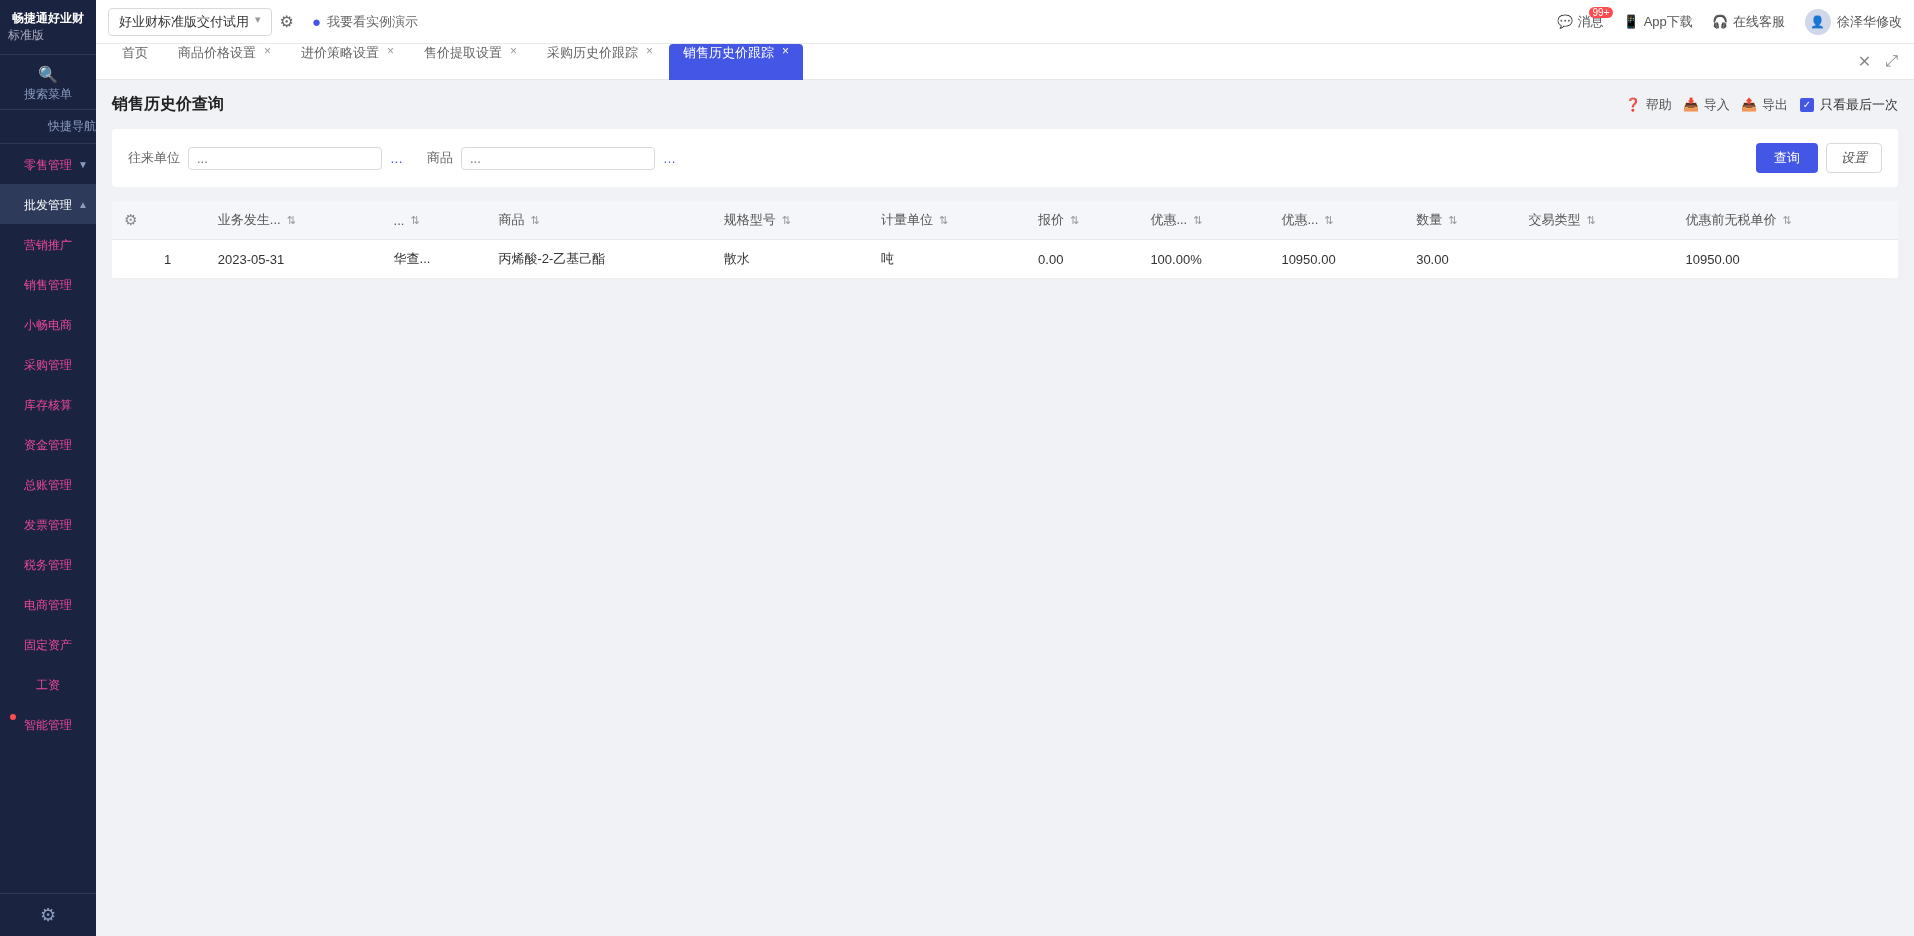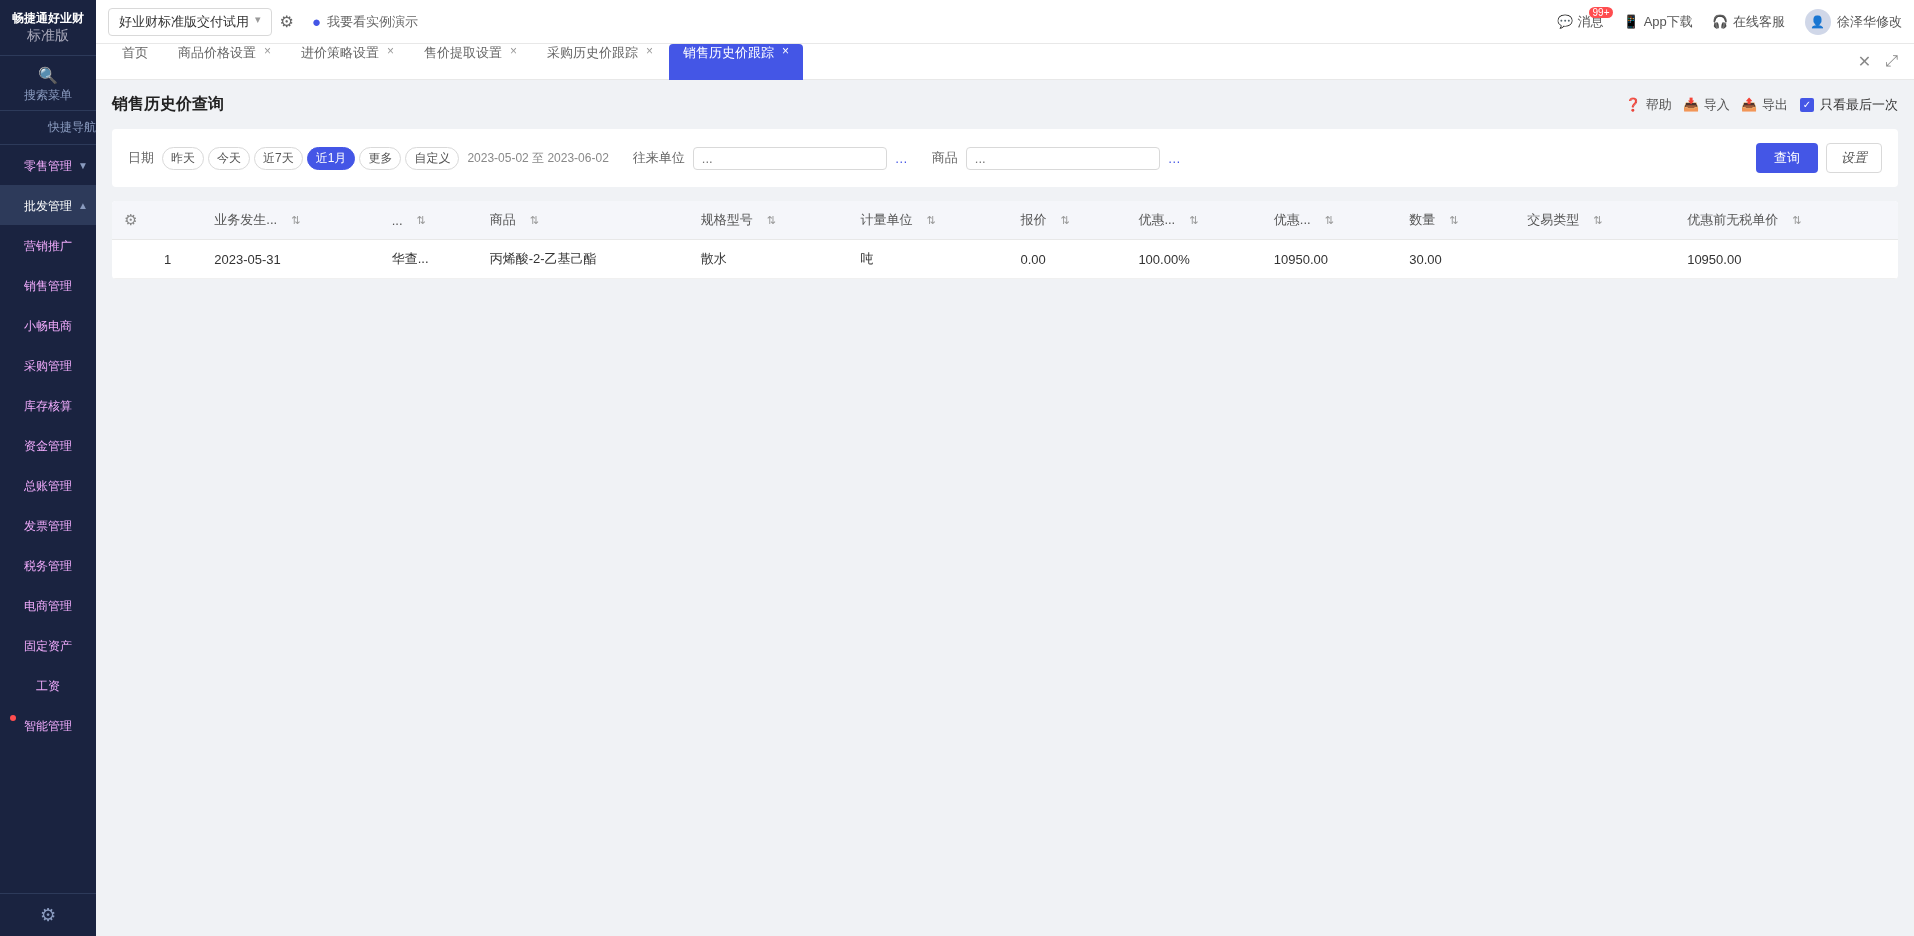--- a/index.html
+++ b/index.html
@@ -2,27 +2,27 @@
 <html><head>
   <meta charset="utf-8">
   <style>
     * { box-sizing: border-box; margin: 0; padding: 0; }
     body { font-family: 'Microsoft YaHei', sans-serif; font-size: 13px; background: #f0f2f5; color: #333; display: flex; height: 100vh; overflow: hidden; }
 
     
     .sidebar { width: 96px; background: #1a2340; display: flex; flex-direction: column; height: 100vh; flex-shrink: 0; }
     .sidebar-logo { padding: 10px 8px; border-bottom: 1px solid #2d3a5a; }
     .sidebar-logo-text { color: #fff; font-size: 12px; font-weight: bold; line-height: 1.4; text-align: center; }
-    .sidebar-logo-sub { color: #aab; font-size: 14px; text-align: center; }
+    .sidebar-logo-sub { color: #aab; font-size: 12px; }
     .sidebar-search { display: flex; flex-direction: column; align-items: center; padding: 10px 0 6px; border-bottom: 1px solid #2d3a5a; }
     .sidebar-search-label { color: #8a9bbf; font-size: 12px; margin-top: 2px; }
     .sidebar-quicknav { display: flex; flex-direction: column; align-items: flex-end; padding: 8px 0; border-bottom: 1px solid #2d3a5a; }
     .sidebar-quicknav-label { color: #8a9bbf; font-size: 12px; }
     .sidebar-item { display: flex; flex-direction: column; align-items: center; padding: 10px 0; cursor: pointer; position: relative; }
-    .sidebar-item-label { color: #f0abfc; font-size: 12px; margin-top: 3px; }
+    .sidebar-item-label { color: #ec4899; font-size: 12px; margin-top: 3px; }
     .sidebar-item-arrow { position: absolute; right: 8px; top: 50%; transform: translateY(-50%); color: #8a9bbf; font-size: 10px; }
     .sidebar-item.active { background: #2d3a5a; }
     .sidebar-item.active .sidebar-item-label { color: #fff; }
     .sidebar-dot { width: 6px; height: 6px; border-radius: 50%; background: #ff4d4f; position: absolute; left: 10px; top: 10px; }
     .sidebar-settings { margin-top: auto; display: flex; justify-content: center; padding: 10px 0; border-top: 1px solid #2d3a5a; }
 
     
     .main { flex: 1; display: flex; flex-direction: column; overflow: hidden; background: #f0f2f5; }
 
     
@@ -72,21 +72,21 @@
     .filter-input-wrap input { border: none; outline: none; font-size: 13px; width: 100%; }
     .filter-more-btn { color: #4456e6; cursor: pointer; font-size: 13px; }
     .filter-actions { margin-left: auto; display: flex; gap: 8px; align-items: center; }
 
     
     .table-wrap { background: #fff; border-radius: 4px; overflow: auto; }
     table { width: 100%; border-collapse: collapse; font-size: 13px; }
     thead tr { background: #f5f6fa; }
     th { padding: 10px 12px; text-align: left; font-weight: normal; color: #555; border-bottom: 1px solid #e8e8e8; white-space: nowrap; }
     td { padding: 10px 12px; border-bottom: 1px solid #f0f0f0; color: #333; white-space: nowrap; }
-    .th-sort { display: flex; align-items: center; gap: 14px; cursor: pointer; }
+    .th-sort { display: flex; align-items: center; gap: 6px; cursor: pointer; }
     .sort-icon { color: #999; font-size: 11px; }
     .col-settings { width: 40px; }
     .gear-col { color: #888; cursor: pointer; font-size: 15px; }
   </style>
 </head>
 <body>
 
 <div class="sidebar">
   <div class="sidebar-logo">
     <div class="sidebar-logo-text">畅捷通好业财</div>
@@ -237,32 +237,20 @@
           <span>导出</span>
         </div>
         <label class="only-last-checkbox">
           <span class="checkbox-blue"></span>
           <span>只看最后一次</span>
         </label>
       </div>
     </div>
 
     <div class="filter-bar">
-      <div class="filter-item">
-        <span class="filter-label">日期</span>
-        <div class="filter-date-btns" id="date-btns">
-            <div class="date-btn">昨天</div>
-            <div class="date-btn">今天</div>
-            <div class="date-btn">近7天</div>
-            <div class="date-btn active">近1月</div>
-            <div class="date-btn">更多</div>
-            <div class="date-btn">自定义</div>
-          </div>
-        <span class="date-range">2023-05-02 至 2023-06-02</span>
-      </div>
       <div class="filter-item">
         <span class="filter-label">往来单位</span>
         <div class="filter-input-wrap">
           <input type="text" placeholder="..." style="">
         </div>
         <span class="filter-more-btn">…</span>
       </div>
       <div class="filter-item">
         <span class="filter-label">商品</span>
         <div class="filter-input-wrap">

